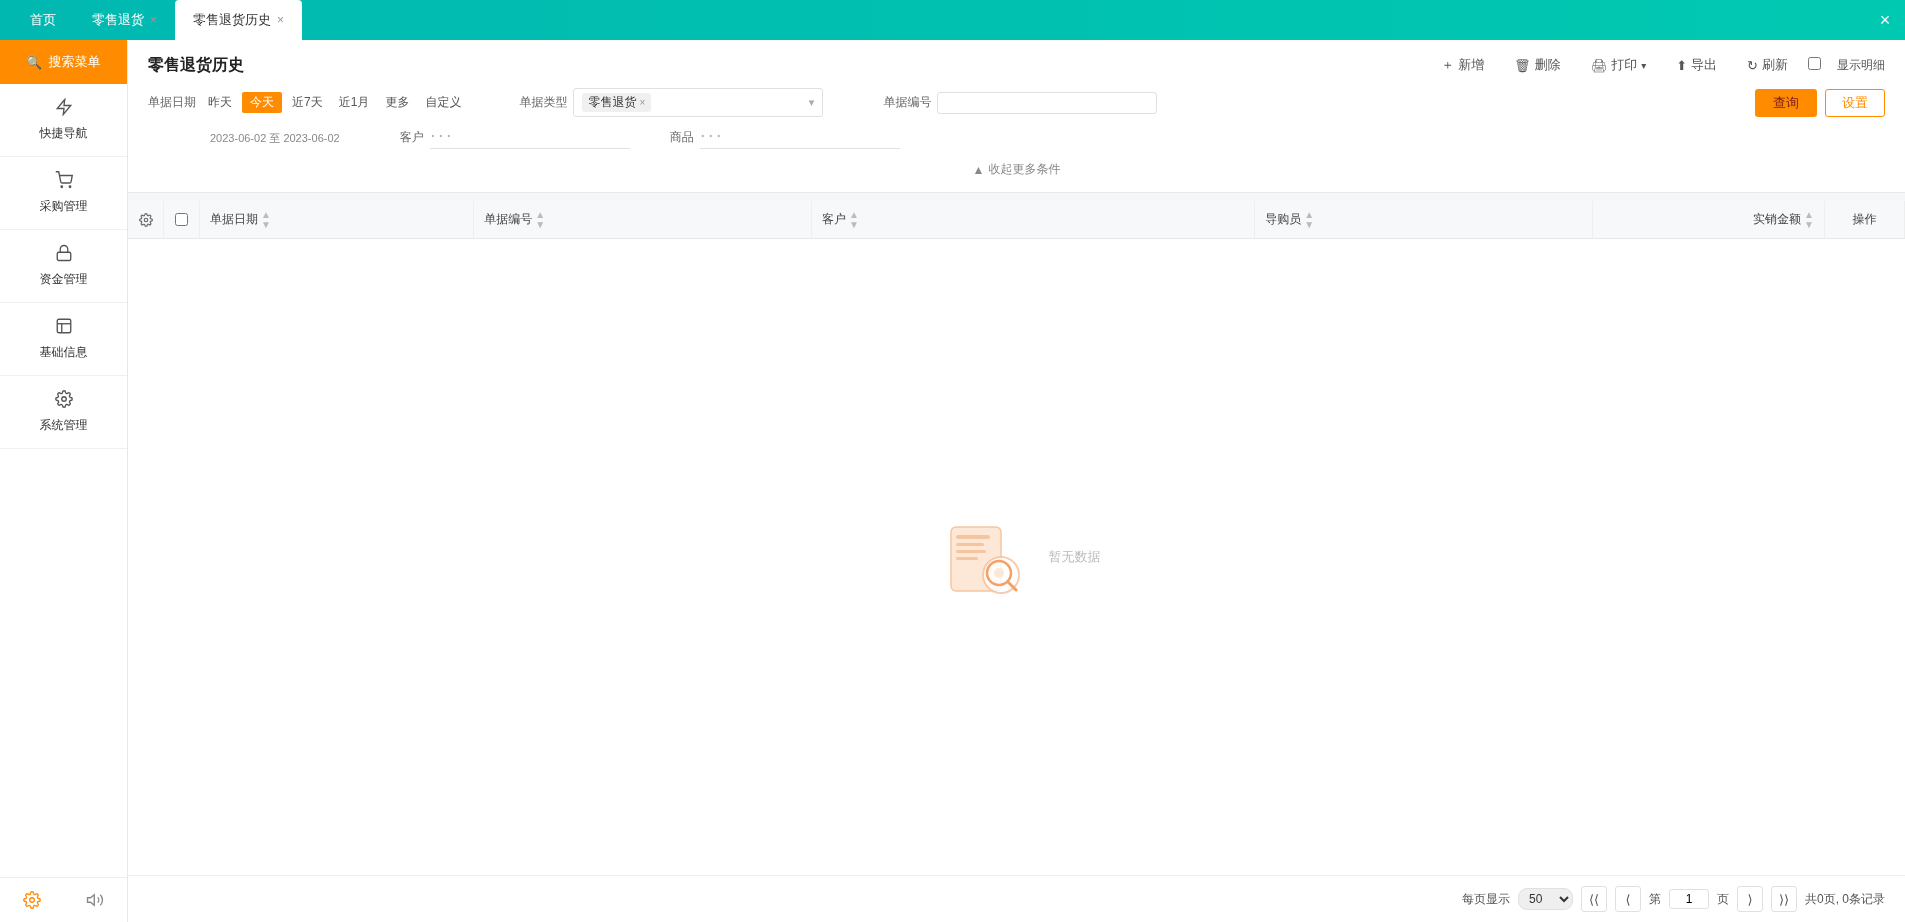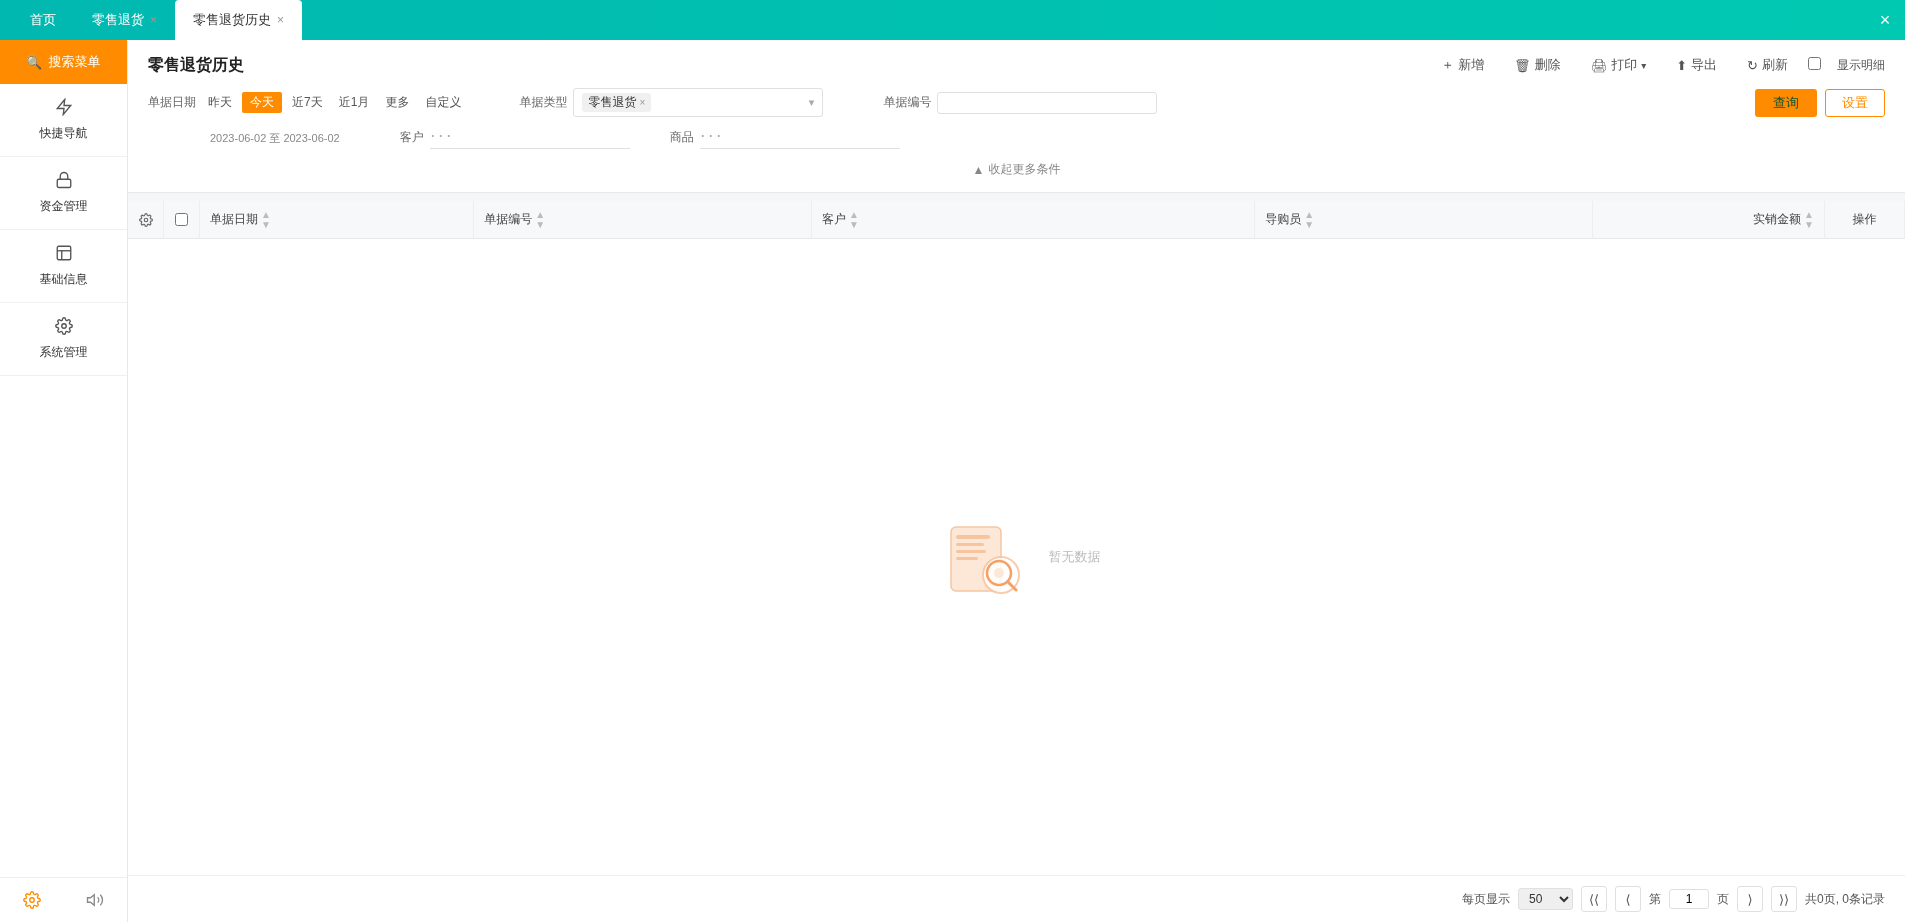--- a/index.html
+++ b/index.html
@@ -146,21 +146,21 @@
       gap: 4px;
       padding: 4px 10px;
       font-size: 13px;
       color: #555;
       cursor: pointer;
       border: none;
       background: none;
     }
     .btn-primary {
       background: #ff8c00;
-      color: #14532d;
+      color: #7f1d1d;
       border: none;
       border-radius: 3px;
       padding: 5px 18px;
       font-size: 13px;
       cursor: pointer;
     }
     .btn-setting {
       background: #fff;
       color: #ff8c00;
       border: 1px solid #ff8c00;
@@ -345,21 +345,21 @@
       justify-content: flex-end;
       padding: 10px 20px;
       background: #fff;
       border-top: 1px solid #eee;
       font-size: 12px;
       color: #555;
       gap: 8px;
     }
     .pagination-select {
       border: 1px solid #e0e0e0;
-      border-radius: 3px;
+      border-radius: 9px;
       padding: 2px 6px;
       font-size: 12px;
       color: #333;
     }
     .page-nav-btn {
       width: 26px;
       height: 26px;
       border: 1px solid #e0e0e0;
       background: #fff;
       border-radius: 3px;
@@ -410,20 +410,30 @@
     <div class="sidebar-item">
       <span class="sidebar-icon">
         <svg width="18" height="18" viewBox="0 0 24 24" fill="none" stroke="#555" stroke-width="1.8">
             <path d="M13 2L3 14h9l-1 8 10-12h-9l1-8z"></path>
           </svg>
       </span>
       <span>快捷导航</span>
     </div>
 
 
+    <div class="sidebar-item">
+      <span class="sidebar-icon">
+        <svg width="18" height="18" viewBox="0 0 24 24" fill="none" stroke="#555" stroke-width="1.8">
+            <circle cx="9" cy="21" r="1"></circle>
+            <circle cx="20" cy="21" r="1"></circle>
+            <path d="M1 1h4l2.68 13.39a2 2 0 0 0 2 1.61h9.72a2 2 0 0 0 2-1.61L23 6H6"></path>
+          </svg>
+      </span>
+      <span>采购管理</span>
+    </div>
 
 
     <div class="sidebar-item">
       <span class="sidebar-icon">
         <svg width="18" height="18" viewBox="0 0 24 24" fill="none" stroke="#555" stroke-width="1.8">
             <rect x="3" y="11" width="18" height="11" rx="2"></rect>
             <path d="M7 11V7a5 5 0 0 1 10 0v4"></path>
           </svg>
       </span>
       <span>资金管理</span>

